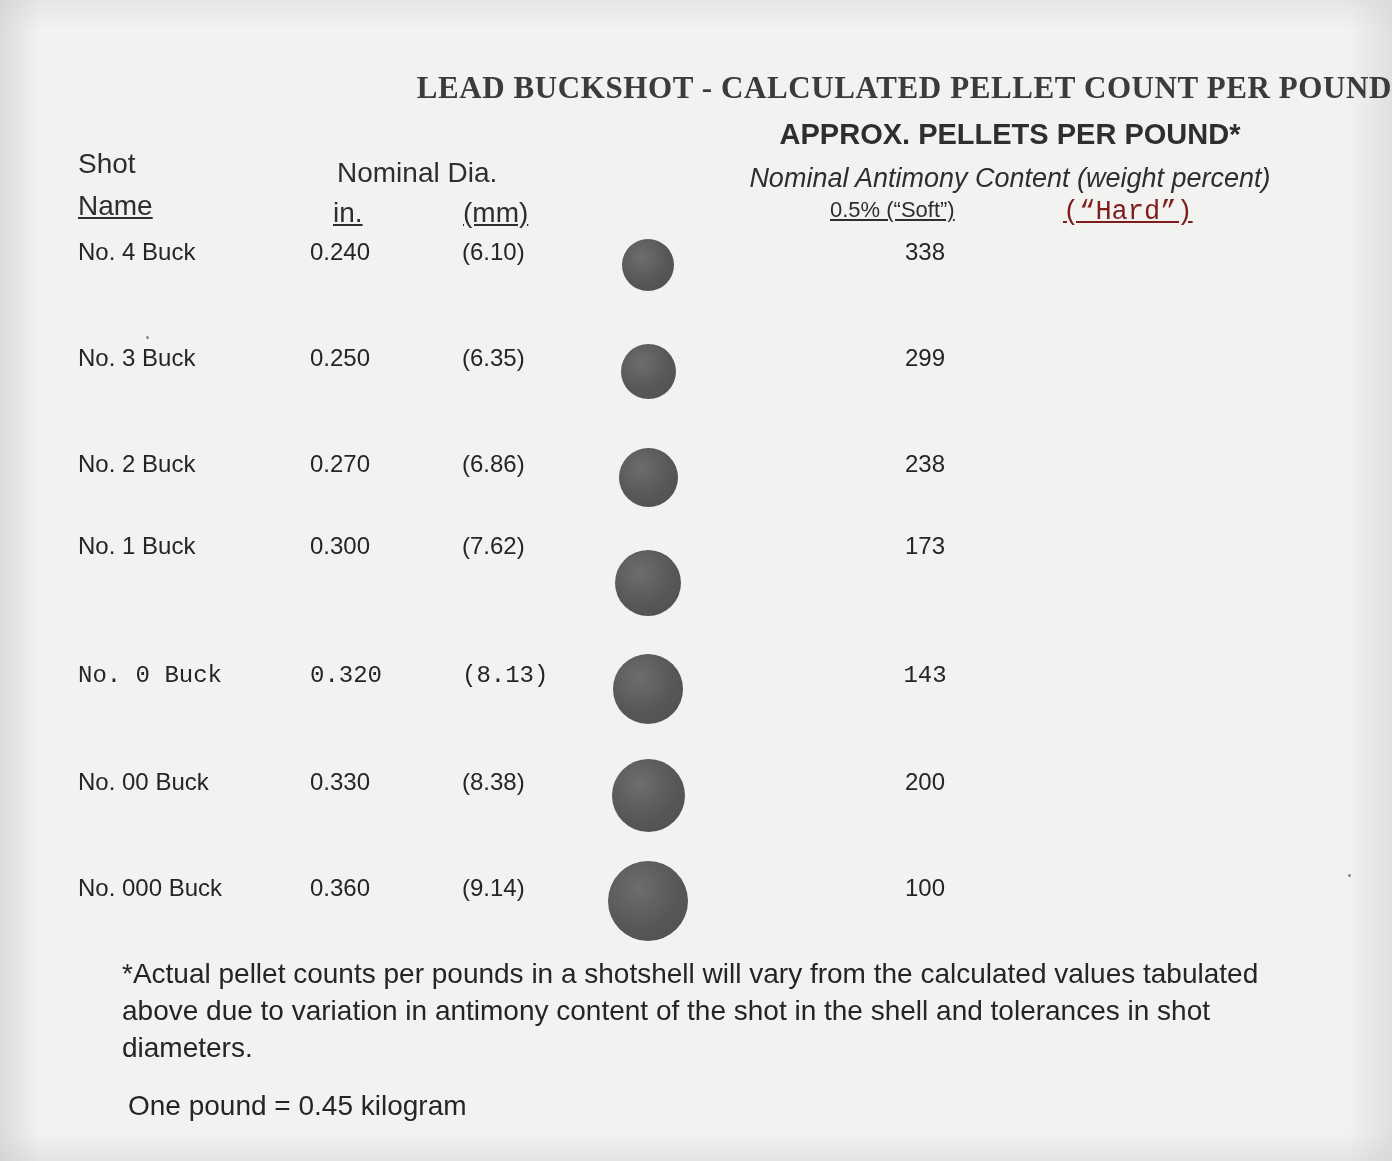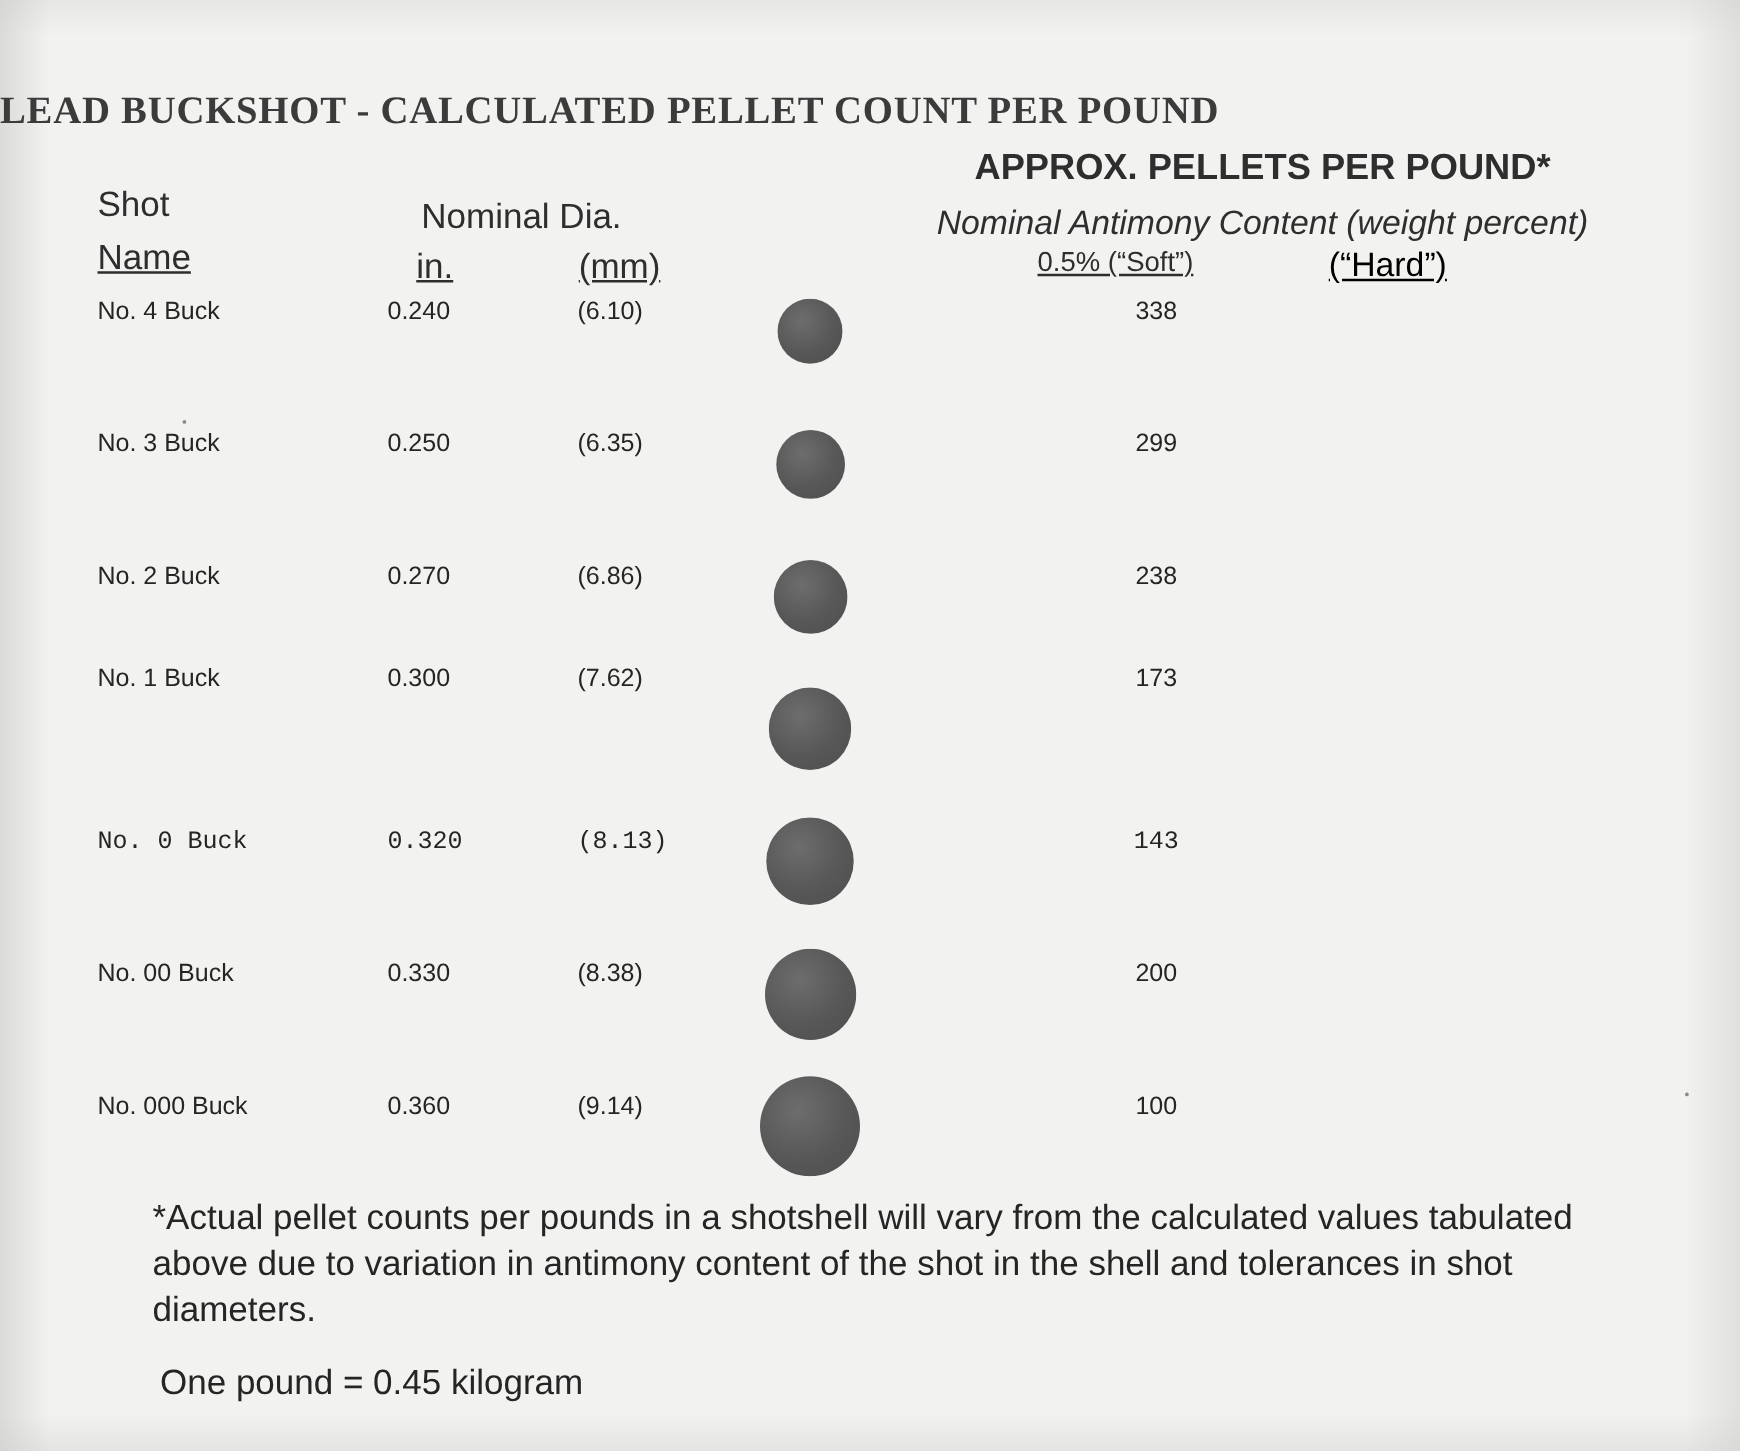--- a/index.html
+++ b/index.html
@@ -28,21 +28,21 @@
       linear-gradient(180deg, rgba(215,215,213,0.45) 0px, rgba(242,242,240,0) 30px),
       linear-gradient(0deg, rgba(210,210,208,0.45) 0px, rgba(242,242,240,0) 30px);
     pointer-events: none;
   }
 
   .title {
     position: absolute;
     top: 70px;
     left: 0;
     width: 1392px;
-    text-align: left;
+    text-align: right;
     font-family: "Liberation Serif", serif;
     font-weight: bold;
     font-size: 31px;
     letter-spacing: 0.6px;
     color: #3b3b3b;
   }
 
   .approx-head {
     position: absolute;
     top: 118px;
@@ -69,22 +69,23 @@
     left: 830px;
     font-size: 22px;
     color: #2e2e2e;
     text-decoration: underline;
   }
   .hard-head {
     position: absolute;
     top: 197px;
     left: 1063px;
     font-size: 27px;
-    color: #000000;
-    text-decoration: underline;
+    color: #7f1d1d;
+    text-decoration: underline;
+    font-family: Liberation Mono, monospace;
   }
 
   .shot-head-1 {
     position: absolute;
     top: 148px;
     left: 78px;
     font-size: 28px;
     color: #2e2e2e;
   }
   .shot-head-2 {
@@ -120,21 +121,21 @@
   }
 
   .row {
     position: absolute;
     left: 0;
     width: 1392px;
     height: 106px;
   }
   .cell {
     position: absolute;
-    font-size: 20px;
+    font-size: 24px;
     color: #252525;
     white-space: nowrap;
   }
   .c-name { left: 78px; }
   .c-in   { left: 310px; }
   .c-mm   { left: 462px; }
   .c-soft { left: 830px; width: 190px; text-align: center; }
 
   .pellet {
     position: absolute;

